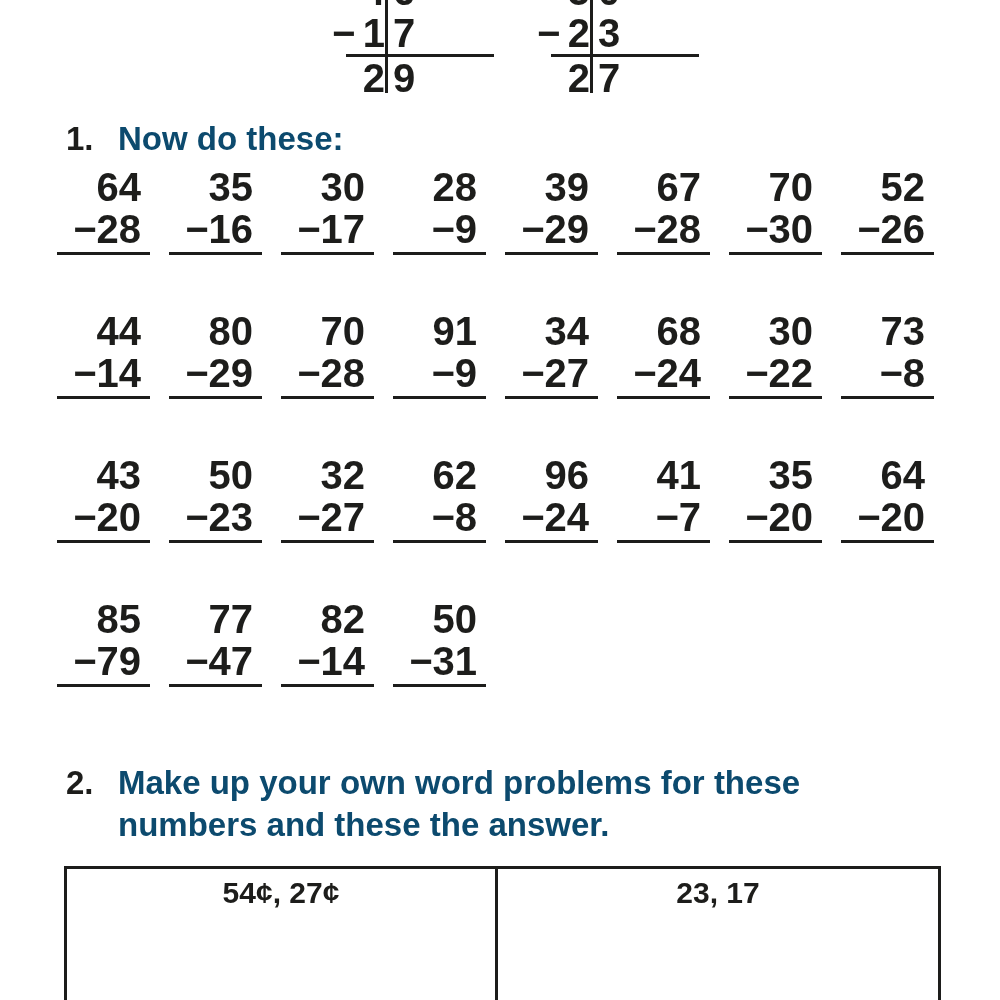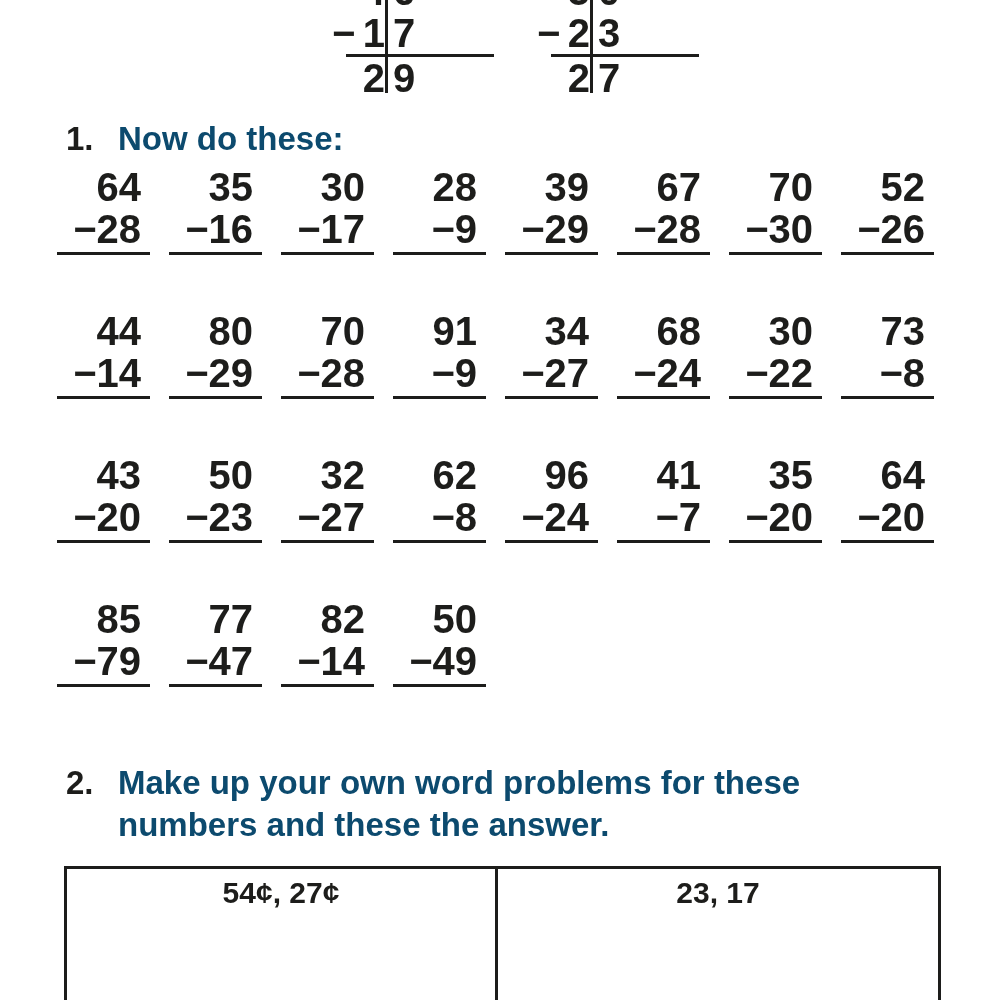--- a/index.html
+++ b/index.html
@@ -226,21 +226,21 @@
     <div class="problem">
       <div>77</div>
       <div>−47</div>
     </div>
     <div class="problem">
       <div>82</div>
       <div>−14</div>
     </div>
     <div class="problem">
       <div>50</div>
-      <div>−49</div>
+      <div>−31</div>
     </div>
   </div>
 
 <div class="heading" id="heading-2">
   <span class="h-num">2.</span>
   <span class="h-text">
     <span>Make up your own word problems for these</span><br>
     <span>numbers and these the answer.</span>
   </span>
 </div>

